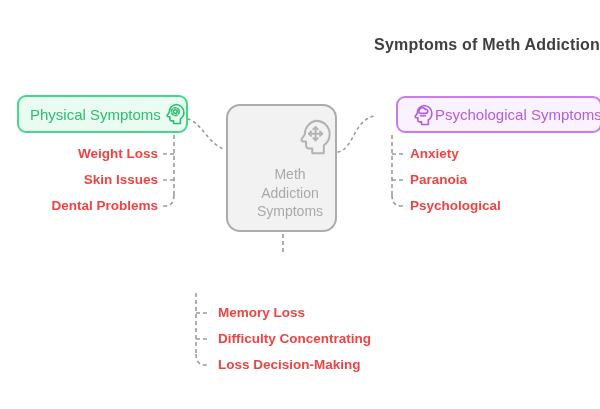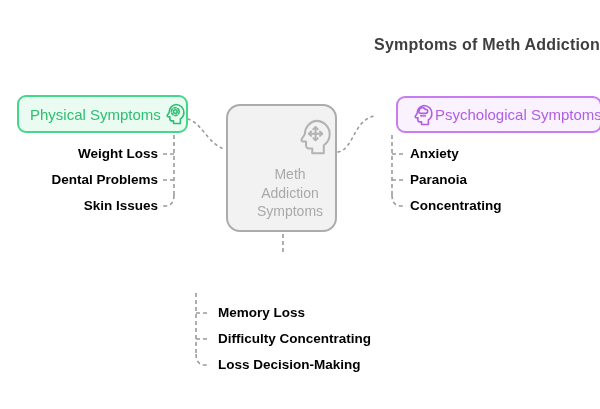--- a/index.html
+++ b/index.html
@@ -35,21 +35,21 @@
     position:absolute;left:226px;top:104px;width:111px;height:128px;
     background:#F2F2F2;border:2px solid #ACACAC;border-radius:14px;
     box-sizing:border-box;display:flex;flex-direction:column;
     align-items:flex-end;justify-content:center;color:#A9A9A9;
   }
   .center-label{
     font-size:14px;line-height:1.32;text-align:center;width:90px;margin-top:6px;
   }
   .items{
     position:absolute;list-style:none;margin:0;padding:0;
-    font-size:13.5px;font-weight:bold;color:#000000;
+    font-size:13.5px;font-weight:bold;color:#ef4444;
   }
   .items li{height:26px;line-height:26px;white-space:nowrap;}
   .items.left{left:0;top:141px;width:158px;text-align:right;}
   .items.right{left:410px;top:141px;width:190px;text-align:left;}
   .items.bottom{left:218px;top:300px;width:230px;text-align:left;}
   .icon{display:inline-flex;flex:0 0 auto;}
   .icon svg{display:block;}
 </style>
 </head>
 <body>
@@ -108,40 +108,40 @@
     <span class="icon">
       <svg width="26" height="26" viewBox="0 0 24 24" stroke="currentColor" fill="none" stroke-width="1.5" stroke-linecap="round" stroke-linejoin="round">
         <path d="M13.8 3.2a7.3 7.3 0 0 1 7.3 7.3c0 2.5-1.3 4.7-3.2 6v4.3h-6.3v-2.5H9.8a1.6 1.6 0 0 1-1.6-1.6v-2.2H6.6a.9.9 0 0 1-.75-1.4l1.7-2.6A7.3 7.3 0 0 1 13.8 3.2Z"></path>
         <circle cx="13.2" cy="9.8" r="1.7"></circle>
         <circle cx="13.2" cy="9.8" r="3.6" stroke-dasharray="2.1 1.7"></circle>
       </svg>
     </span>
   </div>
   <ul class="items left">
     <li>Weight Loss</li>
+    <li>Skin Issues</li>
     <li>Dental Problems</li>
-    <li>Skin Issues</li>
   </ul>
 
   <div class="branch psychological">
     <span class="icon">
       <svg width="26" height="26" viewBox="0 0 24 24" stroke="currentColor" fill="none" stroke-width="1.5" stroke-linecap="round" stroke-linejoin="round">
         <path d="M13.8 3.2a7.3 7.3 0 0 1 7.3 7.3c0 2.5-1.3 4.7-3.2 6v4.3h-6.3v-2.5H9.8a1.6 1.6 0 0 1-1.6-1.6v-2.2H6.6a.9.9 0 0 1-.75-1.4l1.7-2.6A7.3 7.3 0 0 1 13.8 3.2Z"></path>
         <path d="M10.6 10.4h4.8a1.8 1.8 0 1 0-.5-3.5 2.9 2.9 0 0 0-5.5 1 1.5 1.5 0 0 0 1.2 2.5Z"></path>
         <path d="M11.2 12.2v.9"></path>
           <path d="M13 12.2v.9"></path>
           <path d="M14.8 12.2v.9"></path>
       </svg>
     </span>
     <span class="label">Psychological Symptoms</span>
   </div>
   <ul class="items right">
     <li>Anxiety</li>
     <li>Paranoia</li>
-    <li>Concentrating</li>
+    <li>Psychological</li>
   </ul>
 
   <ul class="items bottom">
     <li>Memory Loss</li>
     <li>Difficulty Concentrating</li>
     <li>Loss Decision-Making</li>
   </ul>
 
 </div>
 

